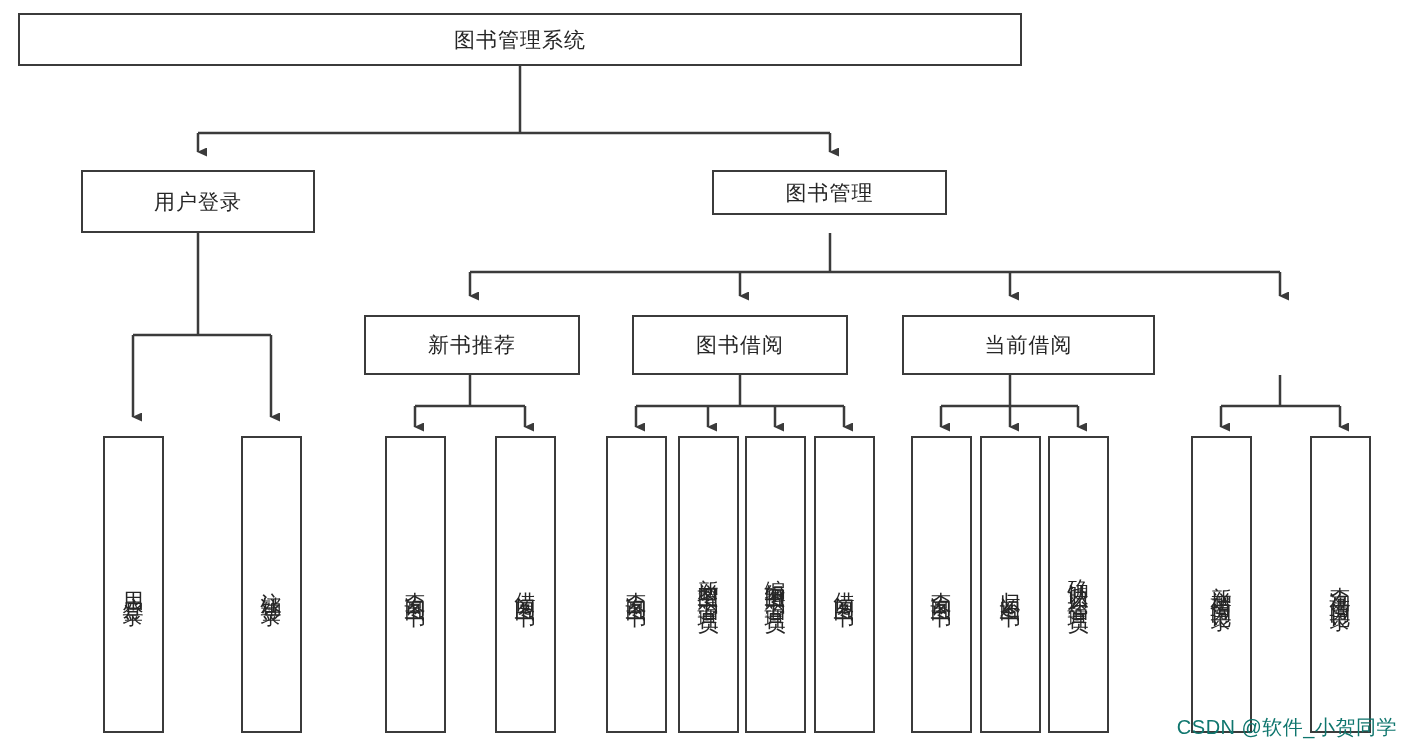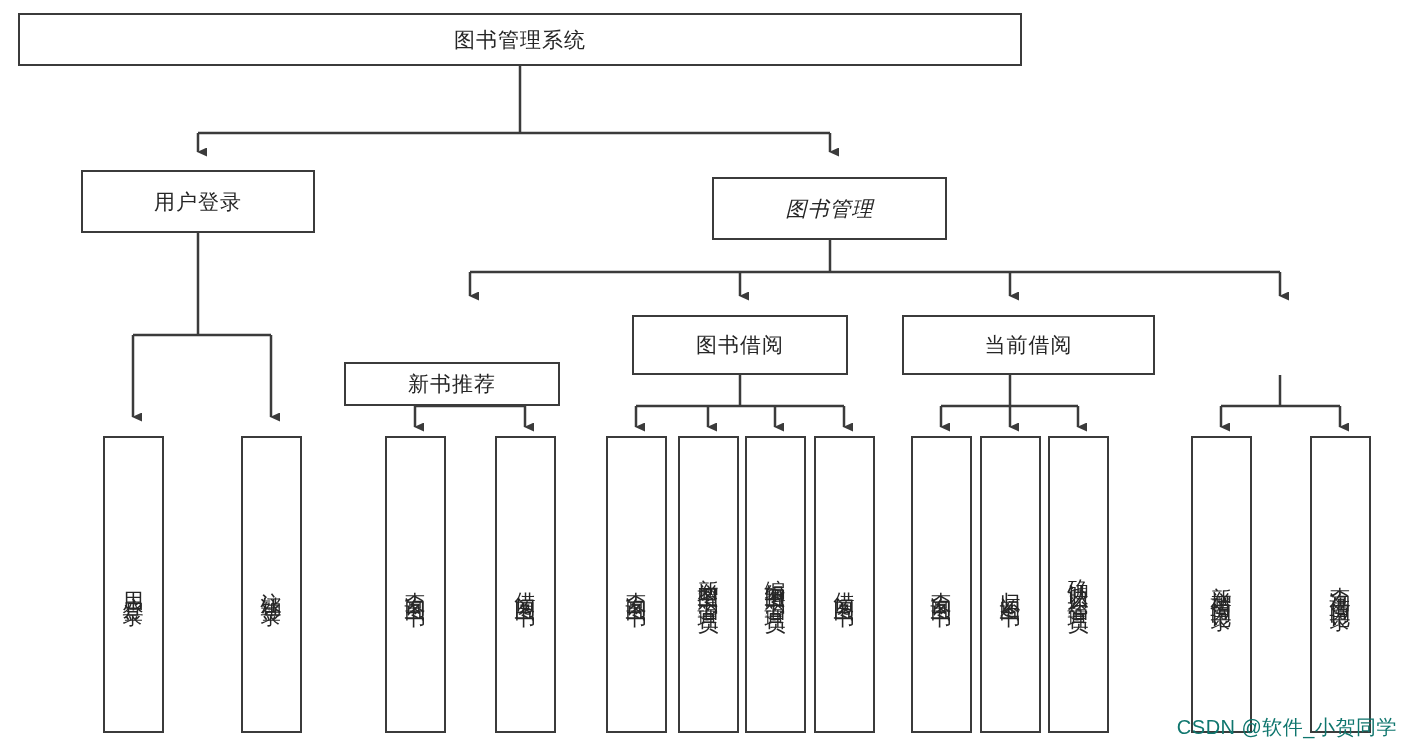--- a/index.html
+++ b/index.html
@@ -120,25 +120,25 @@
     </g>
   </svg>
 
   <div class="node" style="left:18px; top:13px; width:1004px; height:53px;">
     <span class="node-label">图书管理系统</span>
   </div>
 
   <div class="node" style="left:81px; top:170px; width:234px; height:63px;">
     <span class="node-label">用户登录</span>
   </div>
-  <div class="node" style="left:712px; top:177px; width:235px; height:63px;font-style:italic;">
+  <div class="node" style="left:712px; top:170px; width:235px; height:45px;">
     <span class="node-label">图书管理</span>
   </div>
 
-  <div class="node" style="left:344px; top:315px; width:216px; height:44px;margin-top:47px;">
+  <div class="node" style="left:364px; top:315px; width:216px; height:60px;">
     <span class="node-label">新书推荐</span>
   </div>
   <div class="node" style="left:632px; top:315px; width:216px; height:60px;">
     <span class="node-label">图书借阅</span>
   </div>
   <div class="node" style="left:902px; top:315px; width:253px; height:60px;">
     <span class="node-label">当前借阅</span>
   </div>
 
   <div class="node leaf" style="left:103px; top:436px; width:61px; height:297px;">

